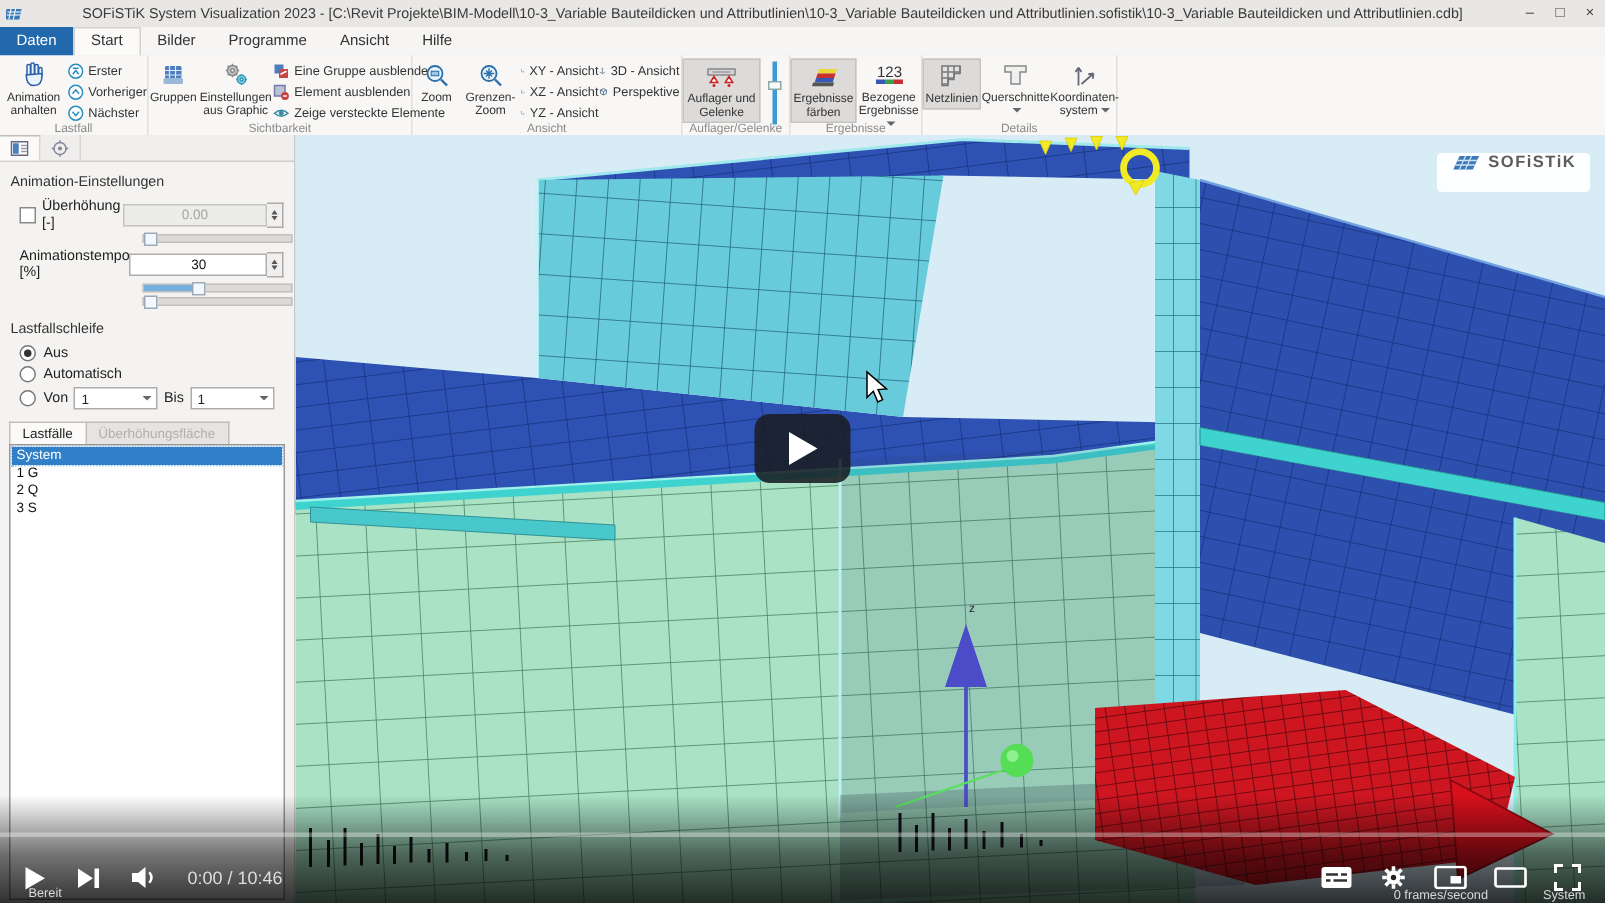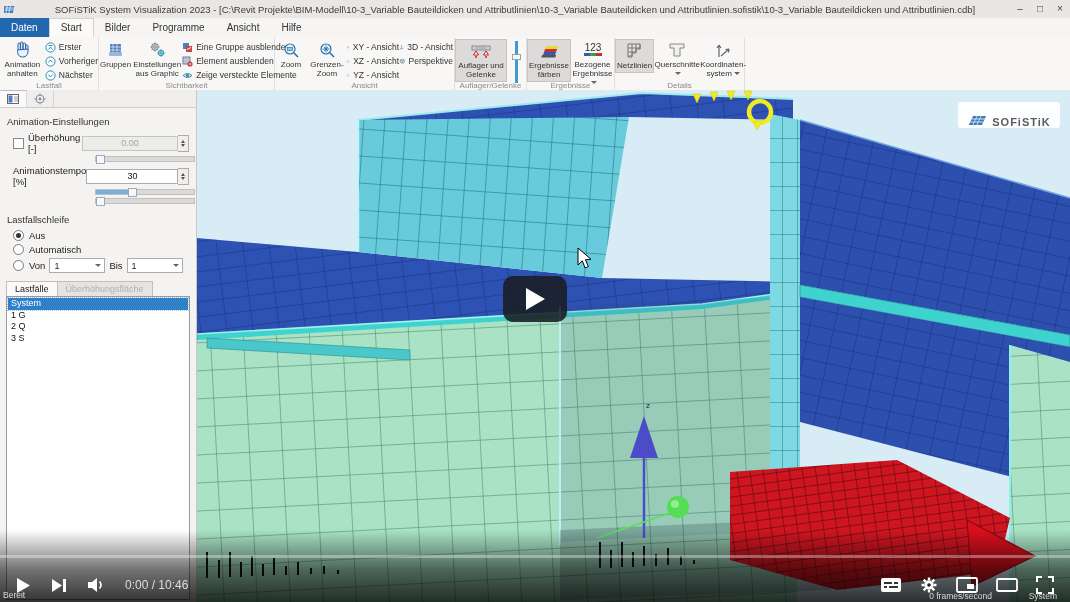--- a/index.html
+++ b/index.html
@@ -72,35 +72,35 @@
   .subtab{padding:2px 8px;border:1px solid #c2c0be;border-bottom:none;background:#fbfaf9;}
   .subtab.dis{background:#e6e4e2;color:#b2b0ae;border-left:none;}
   .caselist{margin:0 6px;border:1px solid #9a9896;background:#fff;height:300px;list-style:none;padding:1px;}
   .caselist li{font-size:9px;line-height:11.5px;padding-left:3px;color:#111;}
   .caselist li.sel{background:#2f80c8;color:#fff;outline:1px dotted #9cc4e8;}
 
   
   .viewport{position:absolute;left:197px;top:90px;right:0;bottom:0;background:#d8ecf6;overflow:hidden;}
   .modelsvg{position:absolute;left:0;top:0;}
   .logo{position:absolute;right:10px;top:12px;width:102px;height:26px;background:rgba(255,255,255,.92);
-    border-radius:3px;display:flex;align-items:flex-end;justify-content:center;gap:5px;z-index:2;}
+    border-radius:3px;display:flex;align-items:flex-start;justify-content:center;gap:5px;z-index:2;}
   .logo .lt{font-size:11px;font-weight:bold;letter-spacing:1px;color:#5c5c5c;}
 
   
   .centerplay{position:absolute;left:503px;top:276px;width:64px;height:46px;background:rgba(25,28,34,.88);
     border-radius:10px;display:flex;align-items:center;justify-content:center;z-index:6;}
   .pgrad{position:absolute;left:0;right:0;bottom:0;height:72px;z-index:5;
     background:linear-gradient(to bottom,rgba(0,0,0,0) 0%,rgba(0,0,0,.55) 55%,rgba(0,0,0,.8) 100%);}
   .seekbar{position:absolute;left:0;right:0;bottom:44px;height:3px;background:rgba(255,255,255,.35);z-index:6;}
   .controls{position:absolute;left:0;right:0;bottom:0;height:34px;display:flex;align-items:center;z-index:7;}
   .cicon{margin:0 10px;display:flex;align-items:center;}
   .ptime{color:#ddd;font-size:12px;margin-left:8px;}
   .rightctrl{margin-left:auto;display:flex;align-items:center;}
   .rightctrl .cicon{margin:0 9px;}
-  .statustext{position:absolute;z-index:8;color:#d8d8d8;font-size:8.5px;}
+  .statustext{position:absolute;z-index:8;color:#d8d8d8;font-size:8.5px;margin-left:16px;}
   .st-ready{left:3px;bottom:2px;}
   .st-fps{right:78px;bottom:1px;}
   .st-system{right:13px;bottom:1px;}
 </style>
 </head>
 <body>
 
 <div class="app">
 
   <div class="titlebar">

